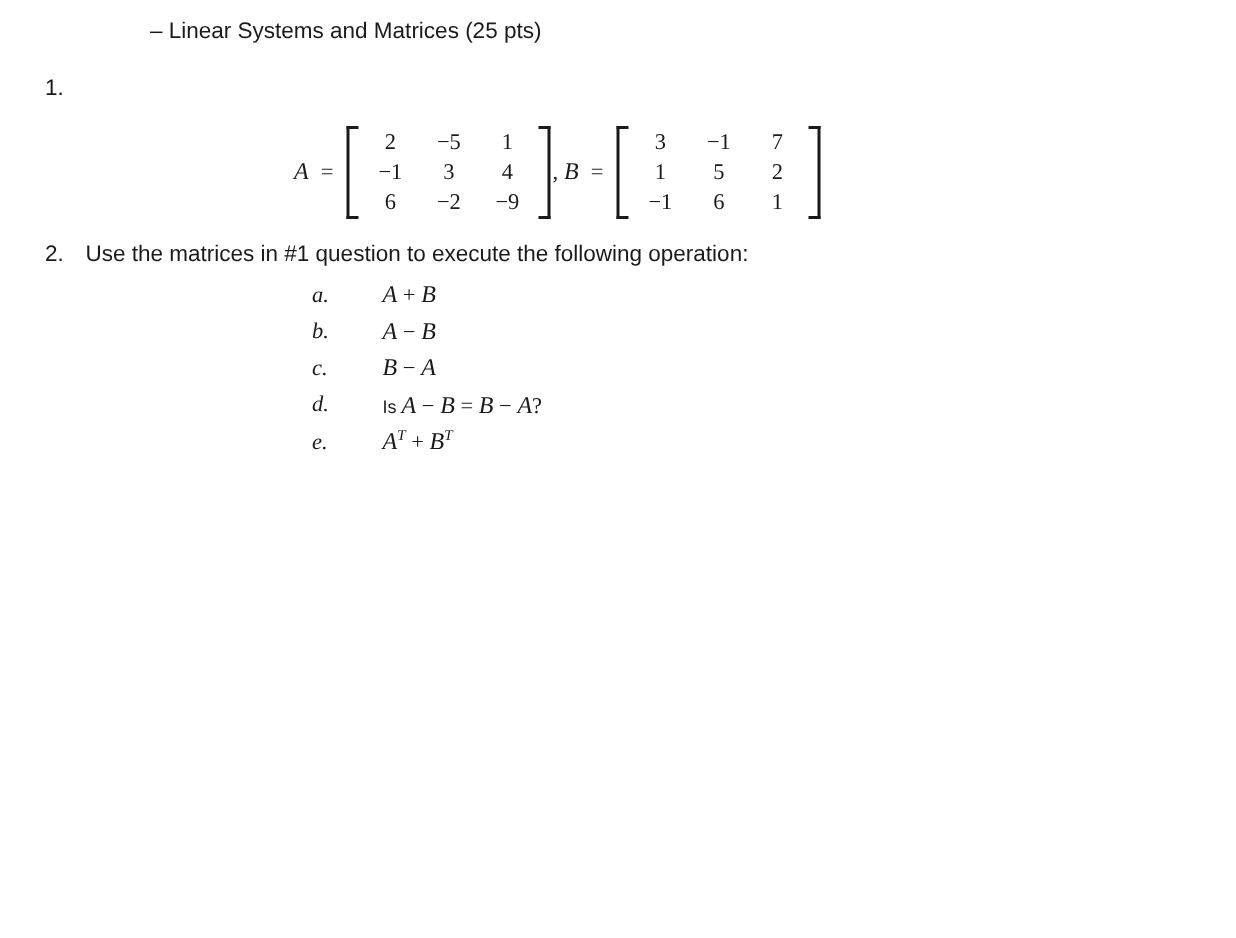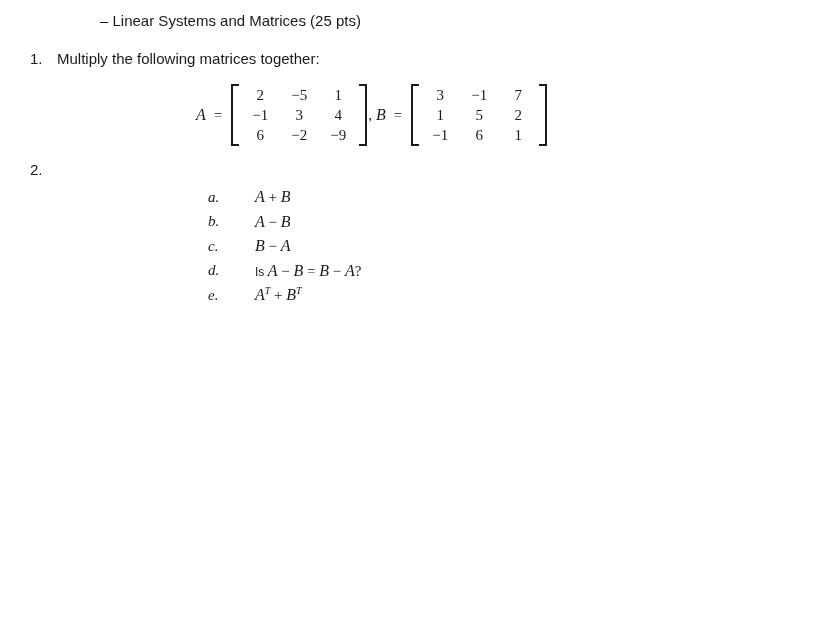--- a/index.html
+++ b/index.html
@@ -117,21 +117,20 @@
 </style>
 </head>
 <body>
 
 <div class="page">
 
   <div class="doc-title">– Linear Systems and Matrices (25 pts)</div>
 
   <div class="q-row q1">
     <span class="q-num">1.</span>
-    <span class="q-text">Multiply the following matrices together:</span>
   </div>
 
   <div class="equation">
     <span class="eq-label">
       <span class="math-var">A</span>
       <span class="math-plain">=</span>
     </span>
     <span class="matrix">
       <span class="bracket left"></span>
       <span class="cells">
@@ -164,20 +163,21 @@
           <span class="mcell">−1</span>
           <span class="mcell">6</span>
           <span class="mcell">1</span>
         </span>
       <span class="bracket right"></span>
     </span>
   </div>
 
   <div class="q-row q2">
     <span class="q-num">2.</span>
+    <span class="q-text">Use the matrices in #1 question to execute the following operation:</span>
   </div>
 
   <div class="op-list">
       <div class="op-row">
         <span class="item-letter">a.</span>
         <span class="item-expr"><span class="math-var">A</span><span class="math-plain"> + </span><span class="math-var">B</span></span>
       </div>
       <div class="op-row">
         <span class="item-letter">b.</span>
         <span class="item-expr"><span class="math-var">A</span><span class="math-plain"> − </span><span class="math-var">B</span></span>

